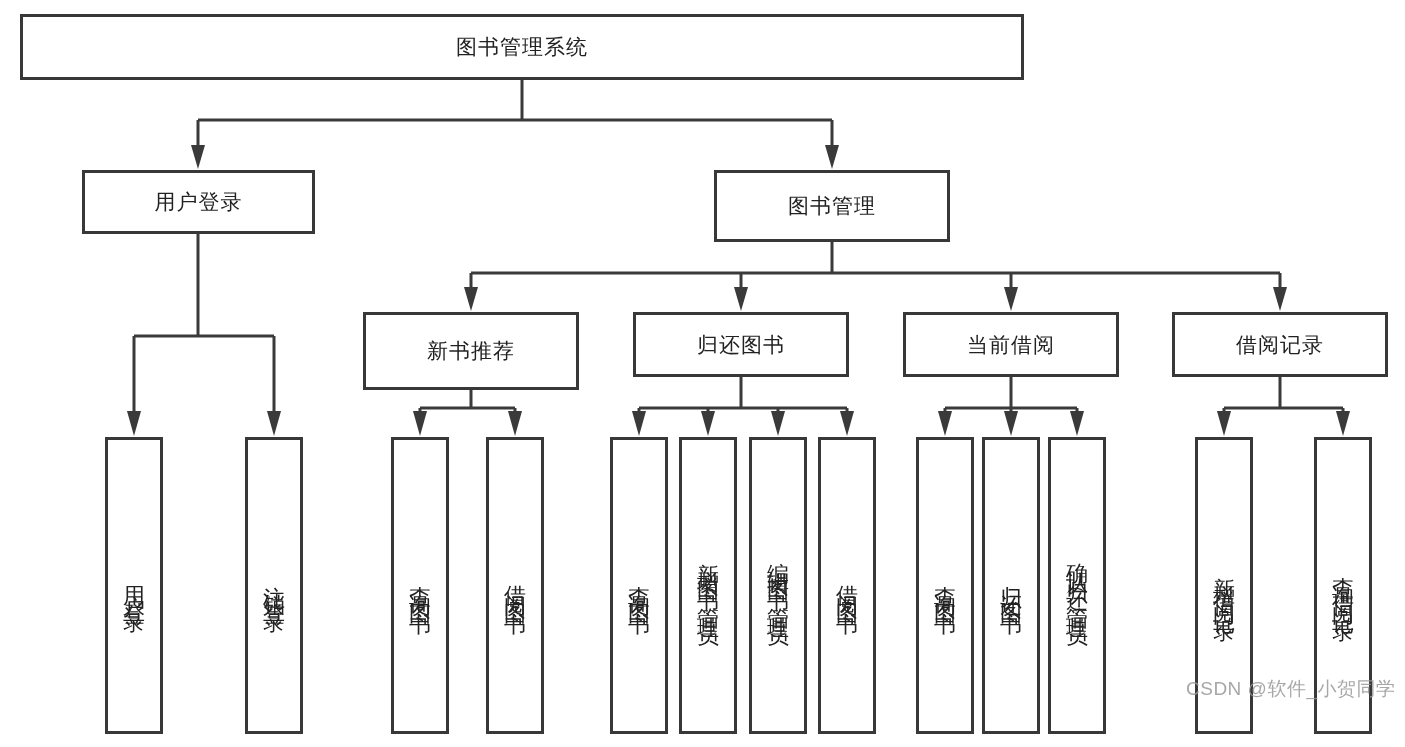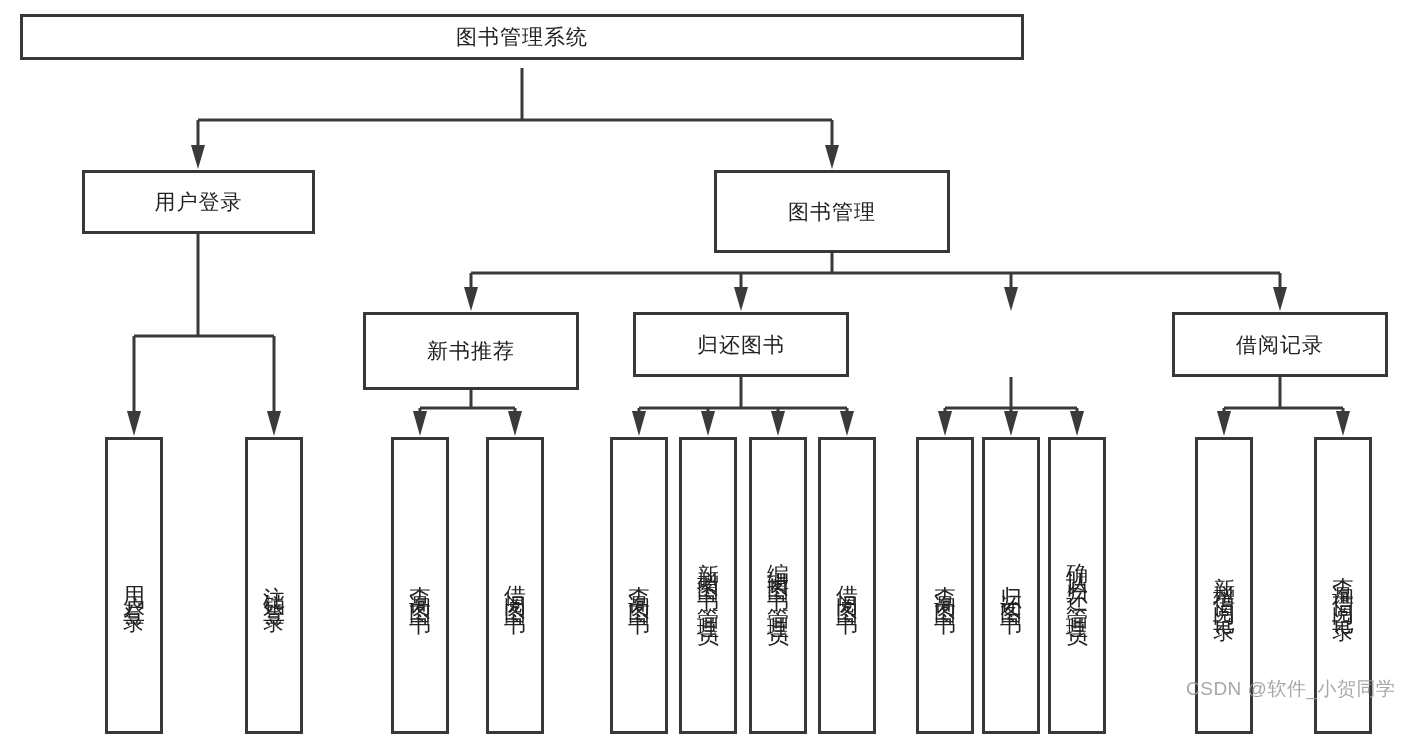--- a/index.html
+++ b/index.html
@@ -31,21 +31,21 @@
     align-items: center;
     justify-content: center;
     z-index: 2;
     text-align: center;
   }
   .h-box {
     font-size: 21px;
     letter-spacing: 1px;
   }
   .root-box {
-    left: 20px; top: 14px; width: 1004px; height: 46px;
+    left: 20px; top: 14px; width: 1004px; height: 66px;
   }
   .v-box {
     width: 58px;
     top: 437px;
     height: 297px;
     font-size: 22px;
     line-height: 1;
   }
   .v-text {
     writing-mode: vertical-rl;
@@ -116,29 +116,32 @@
     </g>
   </svg>
 
   <div class="box h-box root-box">
     <span>图书管理系统</span>
   </div>
 
   <div class="box h-box" style="left:82px; top:170px; width:233px; height:64px;">
     <span>用户登录</span>
   </div>
-  <div class="box h-box" style="left:714px; top:170px; width:236px; height:83px;">
+  <div class="box h-box" style="left:714px; top:170px; width:236px; height:72px;">
     <span>图书管理</span>
   </div>
 
   <div class="box h-box" style="left:363px; top:312px; width:216px; height:78px;">
     <span>新书推荐</span>
   </div>
   <div class="box h-box" style="left:633px; top:312px; width:216px; height:65px;">
     <span>归还图书</span>
+  </div>
+  <div class="box h-box" style="left:903px; top:312px; width:216px; height:65px;">
+    <span>当前借阅</span>
   </div>
   <div class="box h-box" style="left:1172px; top:312px; width:216px; height:65px;">
     <span>借阅记录</span>
   </div>
 
   <div class="box v-box" style="left:105px;">
     <span class="v-text">用户登录</span>
   </div>
   <div class="box v-box" style="left:245px;">
     <span class="v-text">注销登录</span>

